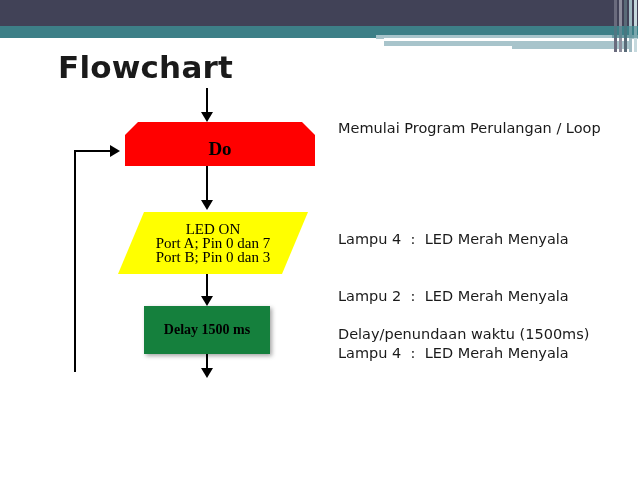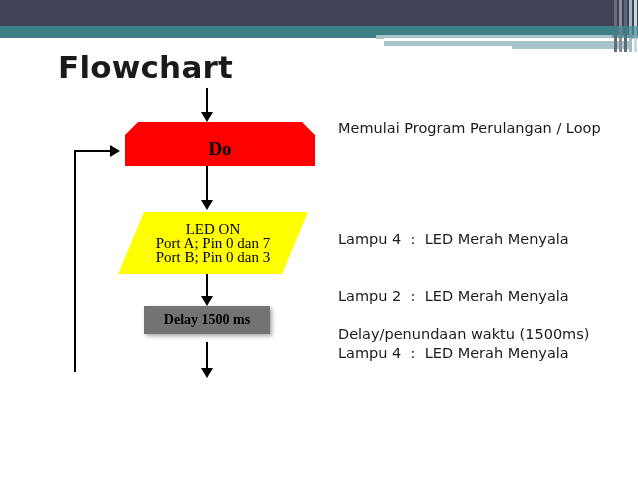--- a/index.html
+++ b/index.html
@@ -71,22 +71,22 @@
     clip-path:polygon(26px 0,190px 0,164px 62px,0 62px);
     filter:drop-shadow(2px 2px 2px rgba(0,0,0,.30));
     flex-direction:column;
   }
   .shape-led .lbl{
     font-family:"Liberation Serif", serif;
     font-size:15px;color:#000;line-height:14px;text-align:center;
   }
 
   .shape-delay{
-    left:144px;top:306px;width:126px;height:28px;
-    background:#737373;
+    left:144px;top:306px;width:126px;height:48px;
+    background:#15803d;
     filter:drop-shadow(2px 2px 2px rgba(0,0,0,.35));
   }
   .shape-delay .lbl{
     font-family:"Liberation Serif", serif;
     font-size:14px;font-weight:bold;color:#000;
   }
 
   
   .note{position:absolute;font-size:14.5px;color:#1a1a1a;white-space:pre;line-height:19px;}
   .note-loop{left:338px;top:119px;}

